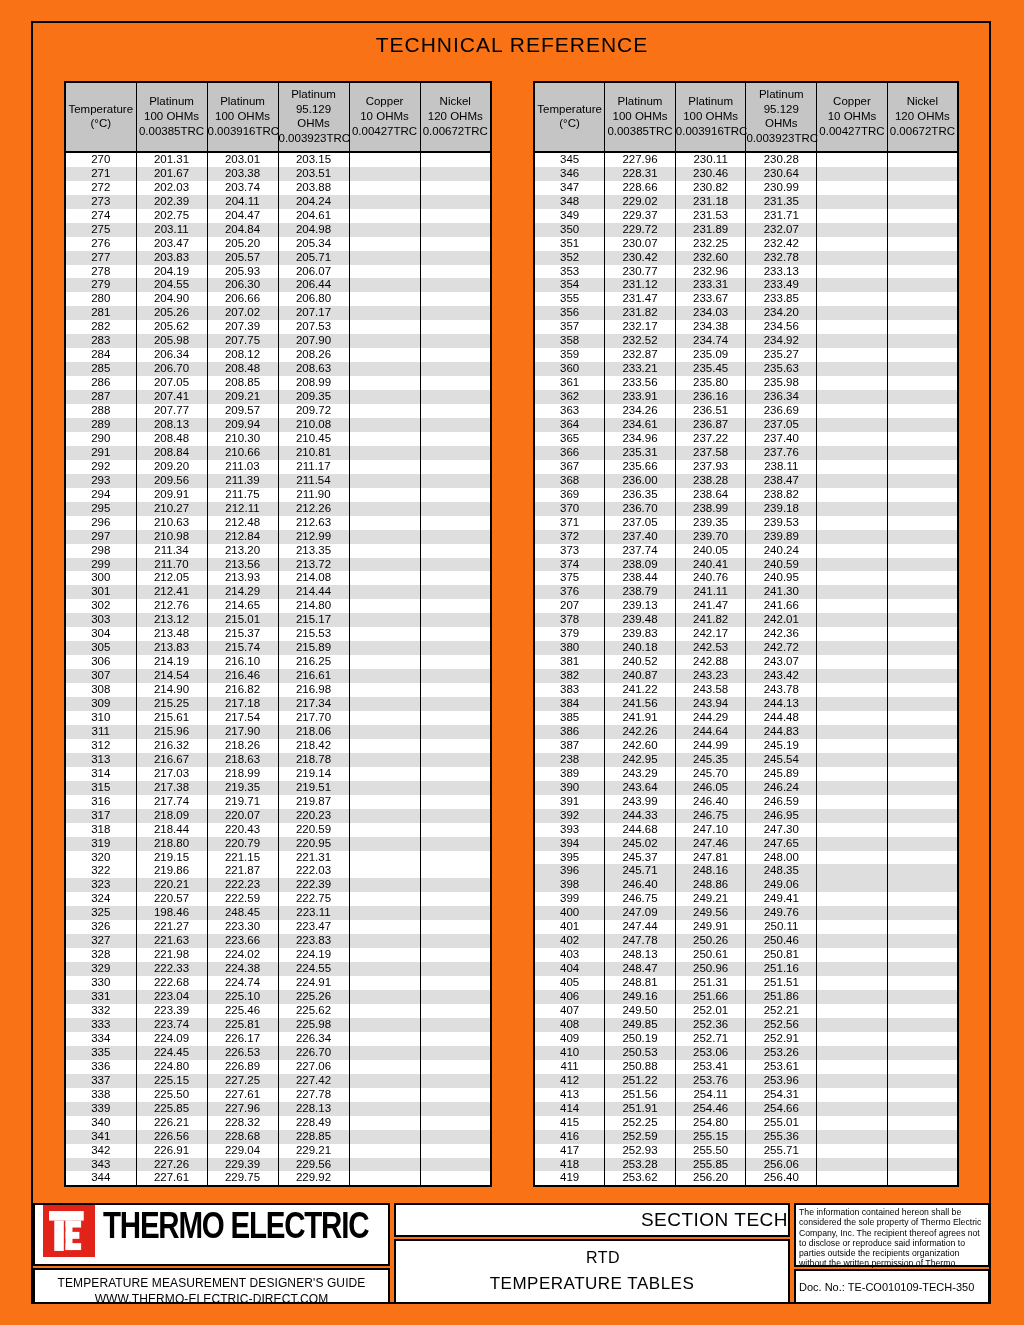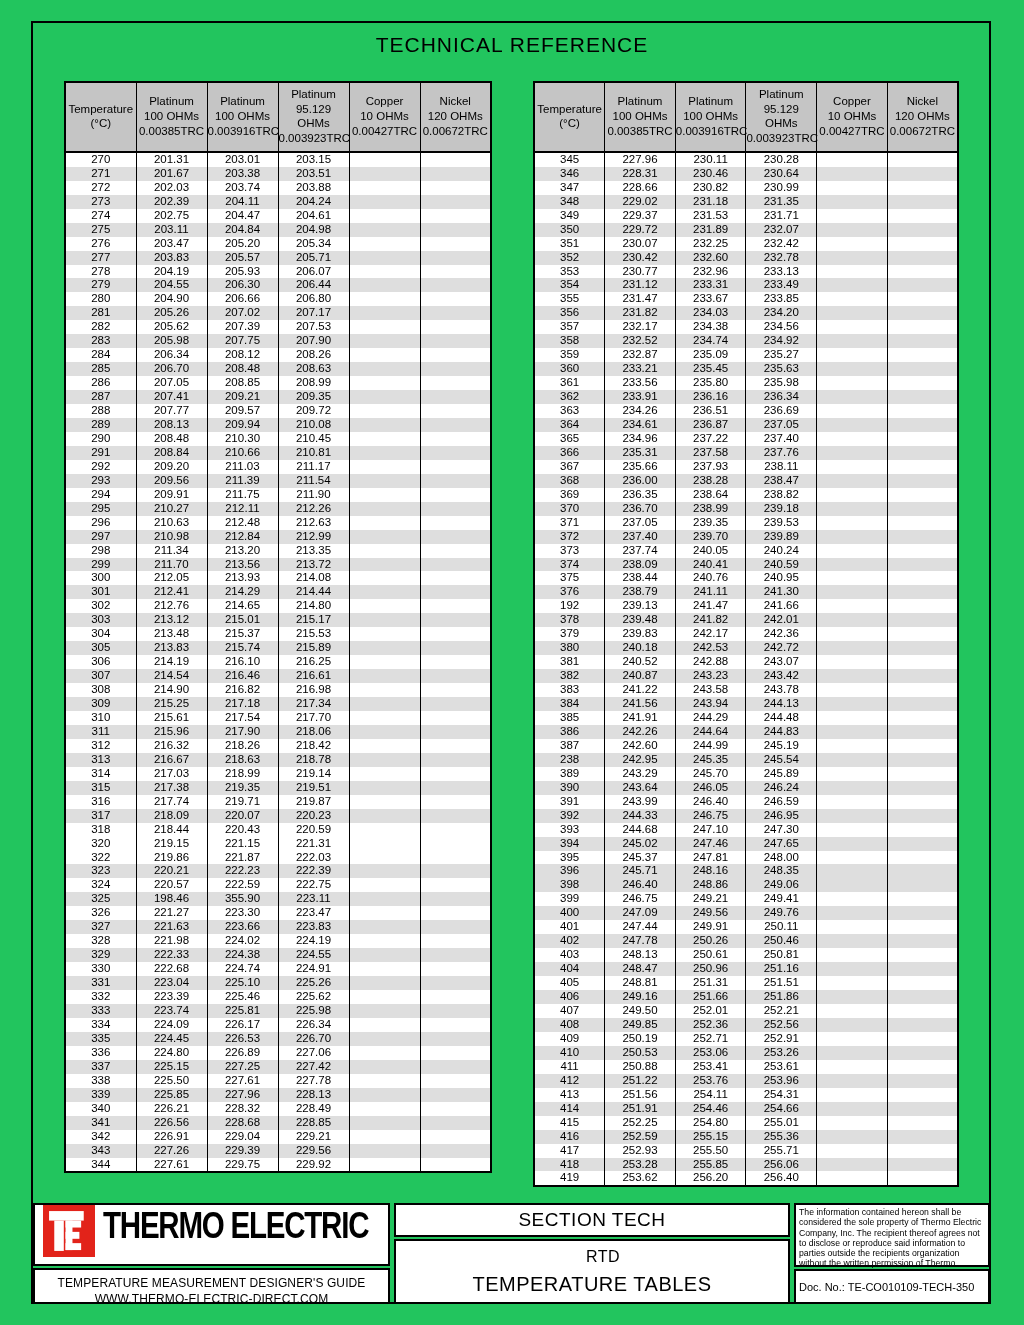--- a/index.html
+++ b/index.html
@@ -1,16 +1,16 @@
 <!DOCTYPE html>
 <html style="--header-bg: #c5c5c5; --stripe: #dedede;"><head>
 <meta charset="utf-8">
 <style>
   html,body { margin:0; padding:0; background:#fff; }
-  .page { position:relative; width:1024px; height:1325px; background:#22c55e;
+  .page { position:relative; width:1024px; height:1325px; background:#f97316;
           font-family:"Liberation Sans", sans-serif; color:#000; overflow:hidden; }
   .page-border { position:absolute; left:31px; top:21px; width:960px; height:1283px;
                  border:2.5px solid #000; box-sizing:border-box; }
   .title { position:absolute; top:33px; left:0; width:100%; text-align:center;
            font-size:21px; letter-spacing:1px; }
 
   table.rtd-table { position:absolute; border-collapse:collapse; table-layout:fixed;
                     background:#fff; border:2px solid #000; }
   table.rtd-table th { background:var(--header-bg,#c5c5c5); border:1px solid #000;
                        border-bottom:2px solid #000; font-weight:400; font-size:11.5px;
@@ -24,25 +24,25 @@
 
   .fbox { position:absolute; box-sizing:border-box; border:2.5px solid #000; background:#fff; }
   .logo-box { left:33px; top:1203px; width:357px; height:63px; display:flex;
               padding-left:8px; overflow:hidden; }
   .logo-mark { width:52px; height:52px; flex:0 0 auto; }
   .brand { font-size:36px; font-weight:700; letter-spacing:-1.5px; white-space:nowrap;
            transform:scaleX(0.82); transform-origin:left center; margin-left:8px; }
   .tagline-box { left:33px; top:1268px; width:357px; height:36px; text-align:center;
                  font-size:12px; line-height:16px; padding-top:5px; letter-spacing:0.1px; }
   .section-box { left:394px; top:1203px; width:396px; height:34px; display:flex;
-                 align-items:center; justify-content:center; font-size:19px; letter-spacing:0.5px; }
+                 align-items:center; justify-content:flex-end; font-size:19px; letter-spacing:0.5px; }
   .doc-title-box { left:394px; top:1239px; width:396px; height:65px; display:flex;
                    flex-direction:column; align-items:center; justify-content:center; }
   .doc-title-line1 { font-size:16px; margin-bottom:7px; letter-spacing:0.5px;margin-left:22px; }
-  .doc-title-line2 { font-size:20px; letter-spacing:0.5px; }
+  .doc-title-line2 { font-size:17px; letter-spacing:0.5px; }
   .disclaimer-box { left:794px; top:1203px; width:196px; height:64px;
                     font-size:8.7px; line-height:10.3px; padding:2px 3px; }
   .disclaimer-box p { margin:0; }
   .docnum-box { left:794px; top:1269px; width:196px; height:35px; display:flex;
                 align-items:center; font-size:11px; padding-left:3px; white-space:nowrap; }
 </style>
 </head>
 <body>
 
 <div class="page">
@@ -447,20 +447,28 @@
           <td></td>
         </tr>
         <tr>
           <td>318</td>
           <td>218.44</td>
           <td>220.43</td>
           <td>220.59</td>
           <td></td>
           <td></td>
         </tr>
+        <tr class="striped">
+          <td>319</td>
+          <td>218.80</td>
+          <td>220.79</td>
+          <td>220.95</td>
+          <td></td>
+          <td></td>
+        </tr>
         <tr>
           <td>320</td>
           <td>219.15</td>
           <td>221.15</td>
           <td>221.31</td>
           <td></td>
           <td></td>
         </tr>
         <tr>
           <td>322</td>
@@ -482,21 +490,21 @@
           <td>324</td>
           <td>220.57</td>
           <td>222.59</td>
           <td>222.75</td>
           <td></td>
           <td></td>
         </tr>
         <tr class="striped">
           <td>325</td>
           <td>198.46</td>
-          <td>355.90</td>
+          <td>248.45</td>
           <td>223.11</td>
           <td></td>
           <td></td>
         </tr>
         <tr>
           <td>326</td>
           <td>221.27</td>
           <td>223.30</td>
           <td>223.47</td>
           <td></td>
@@ -911,21 +919,21 @@
         </tr>
         <tr class="striped">
           <td>376</td>
           <td>238.79</td>
           <td>241.11</td>
           <td>241.30</td>
           <td></td>
           <td></td>
         </tr>
         <tr>
-          <td>192</td>
+          <td>207</td>
           <td>239.13</td>
           <td>241.47</td>
           <td>241.66</td>
           <td></td>
           <td></td>
         </tr>
         <tr class="striped">
           <td>378</td>
           <td>239.48</td>
           <td>241.82</td>

